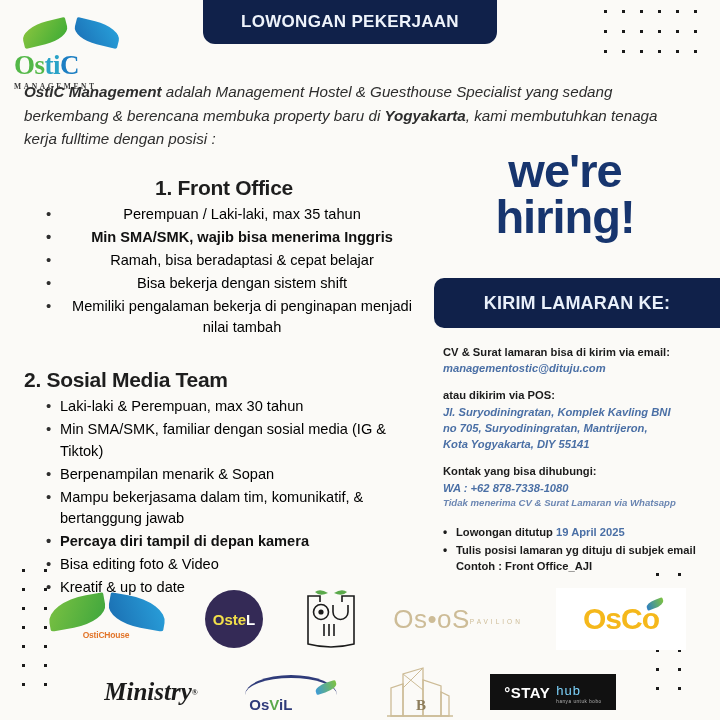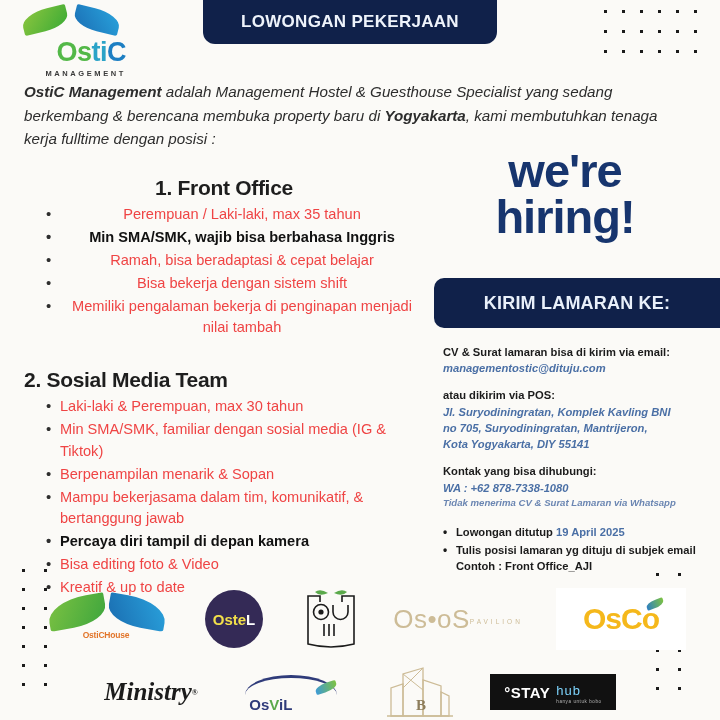--- a/index.html
+++ b/index.html
@@ -19,21 +19,21 @@
   .dots { position: absolute; display: grid; }
   .dots i {
     width: 3px; height: 3px; background: #1b1b1b;
     border-radius: 0; display: block;
   }
   #dots-top-right { top: 10px; right: 8px; grid-template-columns: repeat(6, 18px); grid-auto-rows: 20px; }
   #dots-left-bottom { left: 22px; bottom: 18px; grid-template-columns: repeat(2, 22px); grid-auto-rows: 19px; }
   #dots-right-bottom { right: 20px; bottom: 14px; grid-template-columns: repeat(2, 22px); grid-auto-rows: 19px; }
 
   
-  .brand { position: absolute; left: 14px; top: 7px; width: 112px; text-align: right; }
+  .brand { position: absolute; left: 14px; top: 20px; width: 112px; text-align: left; font-family: Liberation Serif, serif; }
   .brand .leaves { height: 30px; position: relative; }
   .brand .leaf-l, .brand .leaf-r {
     position: absolute; top: 2px; width: 46px; height: 22px;
   }
   .brand .leaf-l {
     left: 8px;
     background: linear-gradient(135deg,#8dc63f,#3aaa35);
     border-radius: 60% 8% 55% 8%;
     transform: rotate(-14deg);
   }
@@ -77,21 +77,21 @@
   .section { position: absolute; left: 24px; width: 400px; }
   #section-front-office { top: 176px; text-align: center; }
   #section-social-media { top: 368px; }
   .section h2 {
     font-size: 21px; font-weight: 800; color: #1e1e1e;
     letter-spacing: -.3px; margin-bottom: 4px;
   }
   .section ul { list-style: none; padding-left: 22px; }
   .section li {
     position: relative; font-size: 14.6px; line-height: 1.5;
-    color: #ef4444; padding-left: 14px; margin-bottom: 1px;
+    color: #000000; padding-left: 14px; margin-bottom: 1px;
   }
   .section li::before {
     content: "•"; position: absolute; left: 0; top: -1px;
     font-size: 15px; color: #2e2e2e;
   }
   .section li.bold { font-weight: 800; color: #111; }
 
   
   .hiring {
     position: absolute; right: 24px; top: 148px; width: 262px;
@@ -267,21 +267,21 @@
   </div>
 
   <div class="intro">
     <b>OstiC Management</b><span> adalah Management Hostel &amp; Guesthouse Specialist yang sedang berkembang &amp; berencana membuka property baru di </span><b>Yogyakarta</b><span>, kami membutuhkan tenaga kerja fulltime dengan posisi :</span>
   </div>
 
   <div class="section" id="section-front-office">
     <h2>1. Front Office</h2>
     <ul>
         <li>Perempuan / Laki-laki, max 35 tahun</li>
-        <li class="bold">Min SMA/SMK, wajib bisa berbahasa Inggris</li>
+        <li class="bold">Min SMA/SMK, wajib bisa menerima Inggris</li>
         <li>Ramah, bisa beradaptasi &amp; cepat belajar</li>
         <li>Bisa bekerja dengan sistem shift</li>
         <li>Memiliki pengalaman bekerja di penginapan menjadi nilai tambah</li>
       </ul>
   </div>
 
   <div class="section" id="section-social-media">
     <h2>2. Sosial Media Team</h2>
     <ul>
         <li>Laki-laki &amp; Perempuan, max 30 tahun</li>

